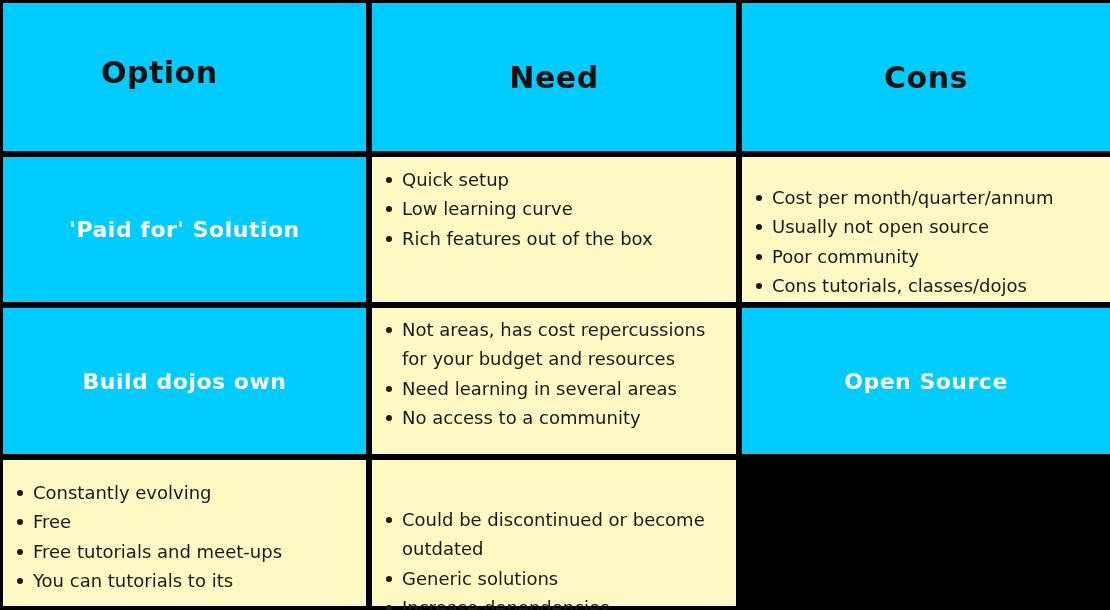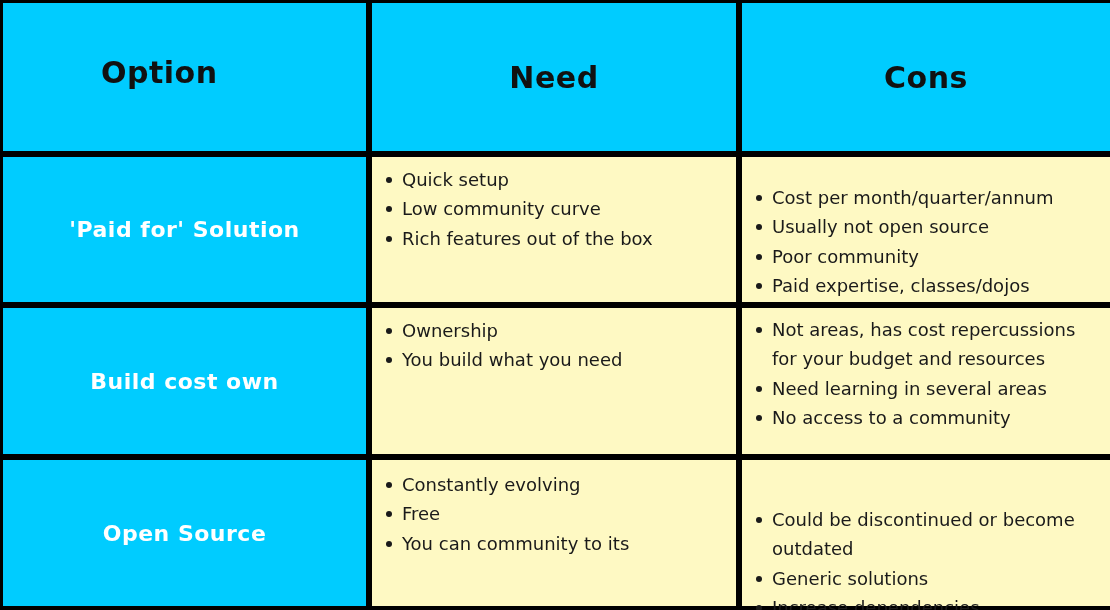--- a/index.html
+++ b/index.html
@@ -50,59 +50,54 @@
   <div class="cell blue">
     <span class="hdr">Cons</span>
   </div>
 
   <div class="cell blue">
     <span class="rowlabel">'Paid for' Solution</span>
   </div>
   <div class="cell white">
     <ul class="items">
       <li>Quick setup</li>
-      <li>Low community curve</li>
+      <li>Low learning curve</li>
       <li>Rich features out of the box</li>
     </ul>
   </div>
   <div class="cell white">
     <ul class="items" style="top:26px;">
       <li>Cost per month/quarter/annum</li>
       <li>Usually not open source</li>
       <li>Poor community</li>
-      <li>Paid expertise, classes/dojos</li>
+      <li>Cons tutorials, classes/dojos</li>
     </ul>
   </div>
 
   <div class="cell blue">
-    <span class="rowlabel">Build cost own</span>
-  </div>
-  <div class="cell white">
-    <ul class="items">
-      <li>Ownership</li>
-      <li>You build what you need</li>
-    </ul>
+    <span class="rowlabel">Build dojos own</span>
   </div>
   <div class="cell white">
     <ul class="items" style="top:7px;">
       <li>Not areas, has cost repercussions
 for your budget and resources</li>
       <li>Need learning in several areas</li>
       <li>No access to a community</li>
     </ul>
   </div>
 
   <div class="cell blue">
     <span class="rowlabel">Open Source</span>
   </div>
   <div class="cell white">
-    <ul class="items" style="top:10px;">
+    <ul class="items" style="top:18px;">
       <li>Constantly evolving</li>
       <li>Free</li>
-      <li>You can community to its</li>
+      <li>Free tutorials and meet-ups</li>
+      <li>You can tutorials to its</li>
     </ul>
   </div>
   <div class="cell white">
     <ul class="items" style="top:1px;margin-top:44px;">
       <li>Could be discontinued or become
 outdated</li>
       <li>Generic solutions</li>
       <li>Increase dependencies</li>
     </ul>
   </div>

